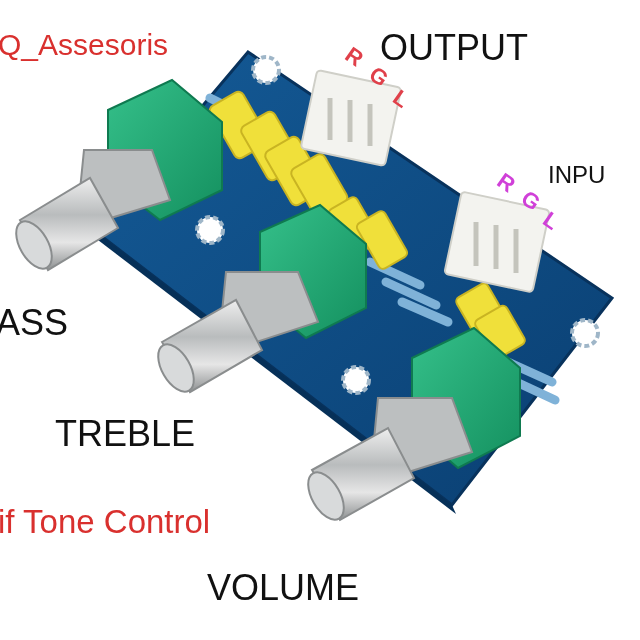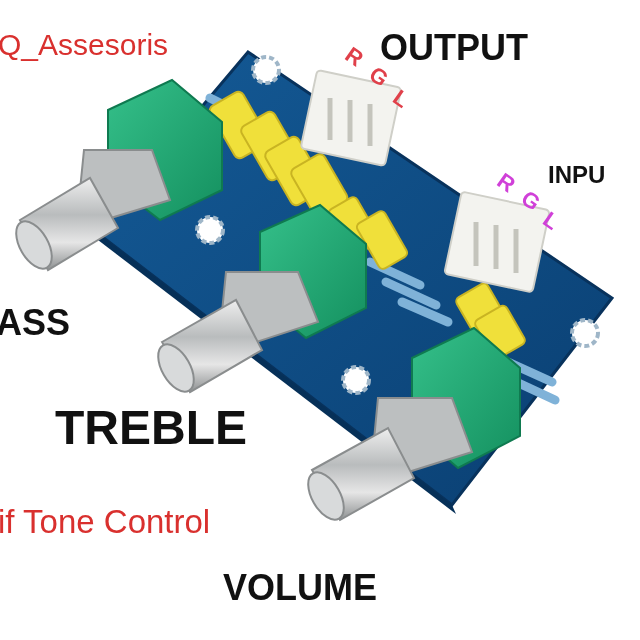--- a/index.html
+++ b/index.html
@@ -1,26 +1,26 @@
 <!DOCTYPE html>
 <html><head>
 <meta charset="utf-8">
 <style>
   html,body{margin:0;padding:0;}
   body{width:640px;height:640px;background:#ffffff;position:relative;overflow:hidden;font-family:"Liberation Sans",sans-serif;}
-  .lbl{position:absolute;font-weight:bold;white-space:nowrap;line-height:1;}
+  .lbl{position:absolute;font-weight:normal;white-space:nowrap;line-height:1;}
   .black{color:#111111;}
   .red{color:#d9302e;font-weight:normal;}
   #brand{left:-2px;top:30px;font-size:30px;}
   #tone{left:-2px;top:505px;font-size:33px;}
   #output{left:380px;top:30px;font-size:36px;}
   #input{left:548px;top:163px;font-size:24px;}
   #bass{left:-4px;top:305px;font-size:36px;}
-  #treble{left:55px;top:404px;font-size:48px;}
-  #volume{left:207px;top:570px;font-size:36px;margin-left:16px;}
+  #treble{left:55px;top:416px;font-size:36px;}
+  #volume{left:207px;top:570px;font-size:36px;}
   .pin{position:absolute;font-weight:bold;font-size:22px;line-height:1;}
   #scene{position:absolute;left:0;top:0;width:640px;height:640px;}
 </style>
 </head>
 <body>
 
 <svg id="scene" viewBox="0 0 640 640" xmlns="http://www.w3.org/2000/svg">
   <defs>
     <linearGradient id="metal" x1="0" y1="0" x2="0" y2="1">
       <stop offset="0" stop-color="#eeeeee"></stop>

